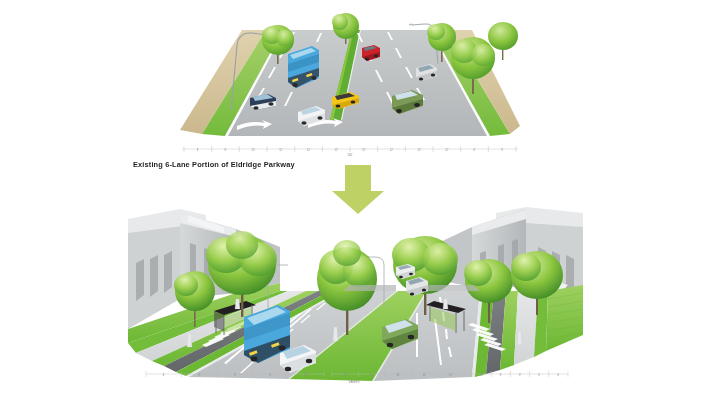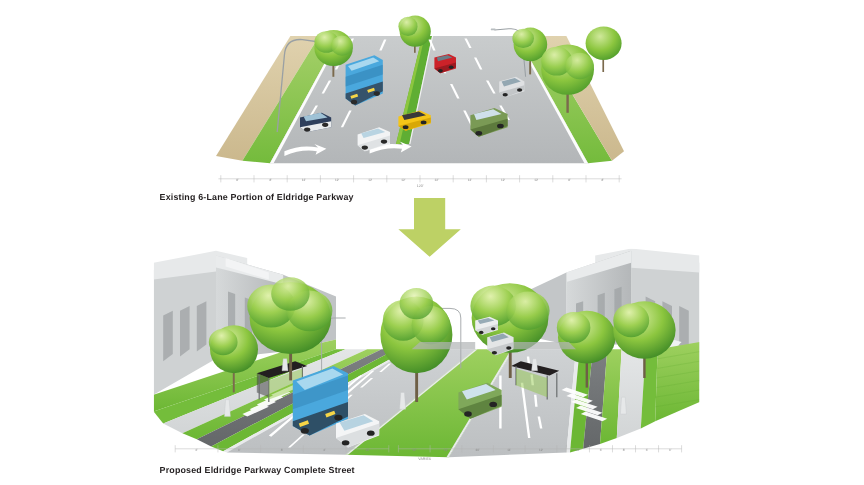--- a/index.html
+++ b/index.html
@@ -575,15 +575,14 @@
           <text class="dimtxt" x="372.8" y="12.2">6'</text>
           <text class="dimtxt" x="392" y="12.2">8'</text>
           <text class="dimtxt" x="411.2" y="12.2">6'</text>
           <text class="dimtxt" x="430.4" y="12.2">6'</text>
         </g>
       <text class="dimtxt2" id="dimtotalP" x="226" y="19">VARIES</text>
     </svg>
   </div>
 
   <div class="caption" id="cap-existing">Existing 6-Lane Portion of Eldridge Parkway</div>
-  <div class="caption" id="cap-proposed">Proposed Eldridge Parkway Complete Street</div>
 
 </div>
 
 </body></html>

